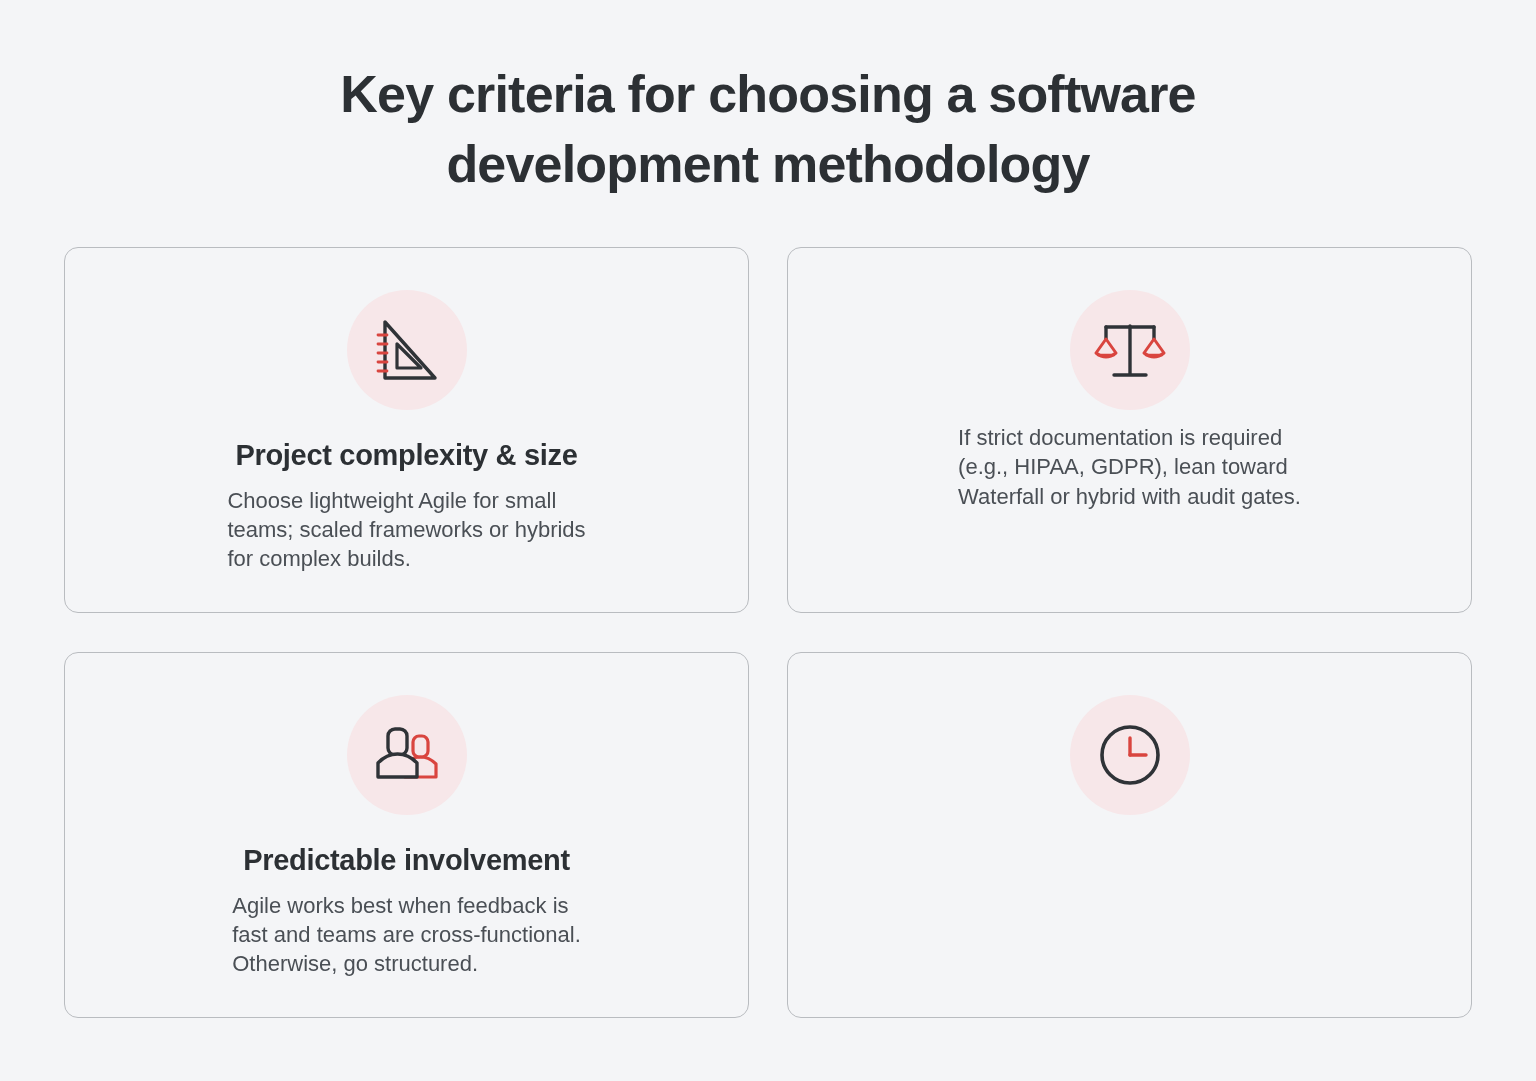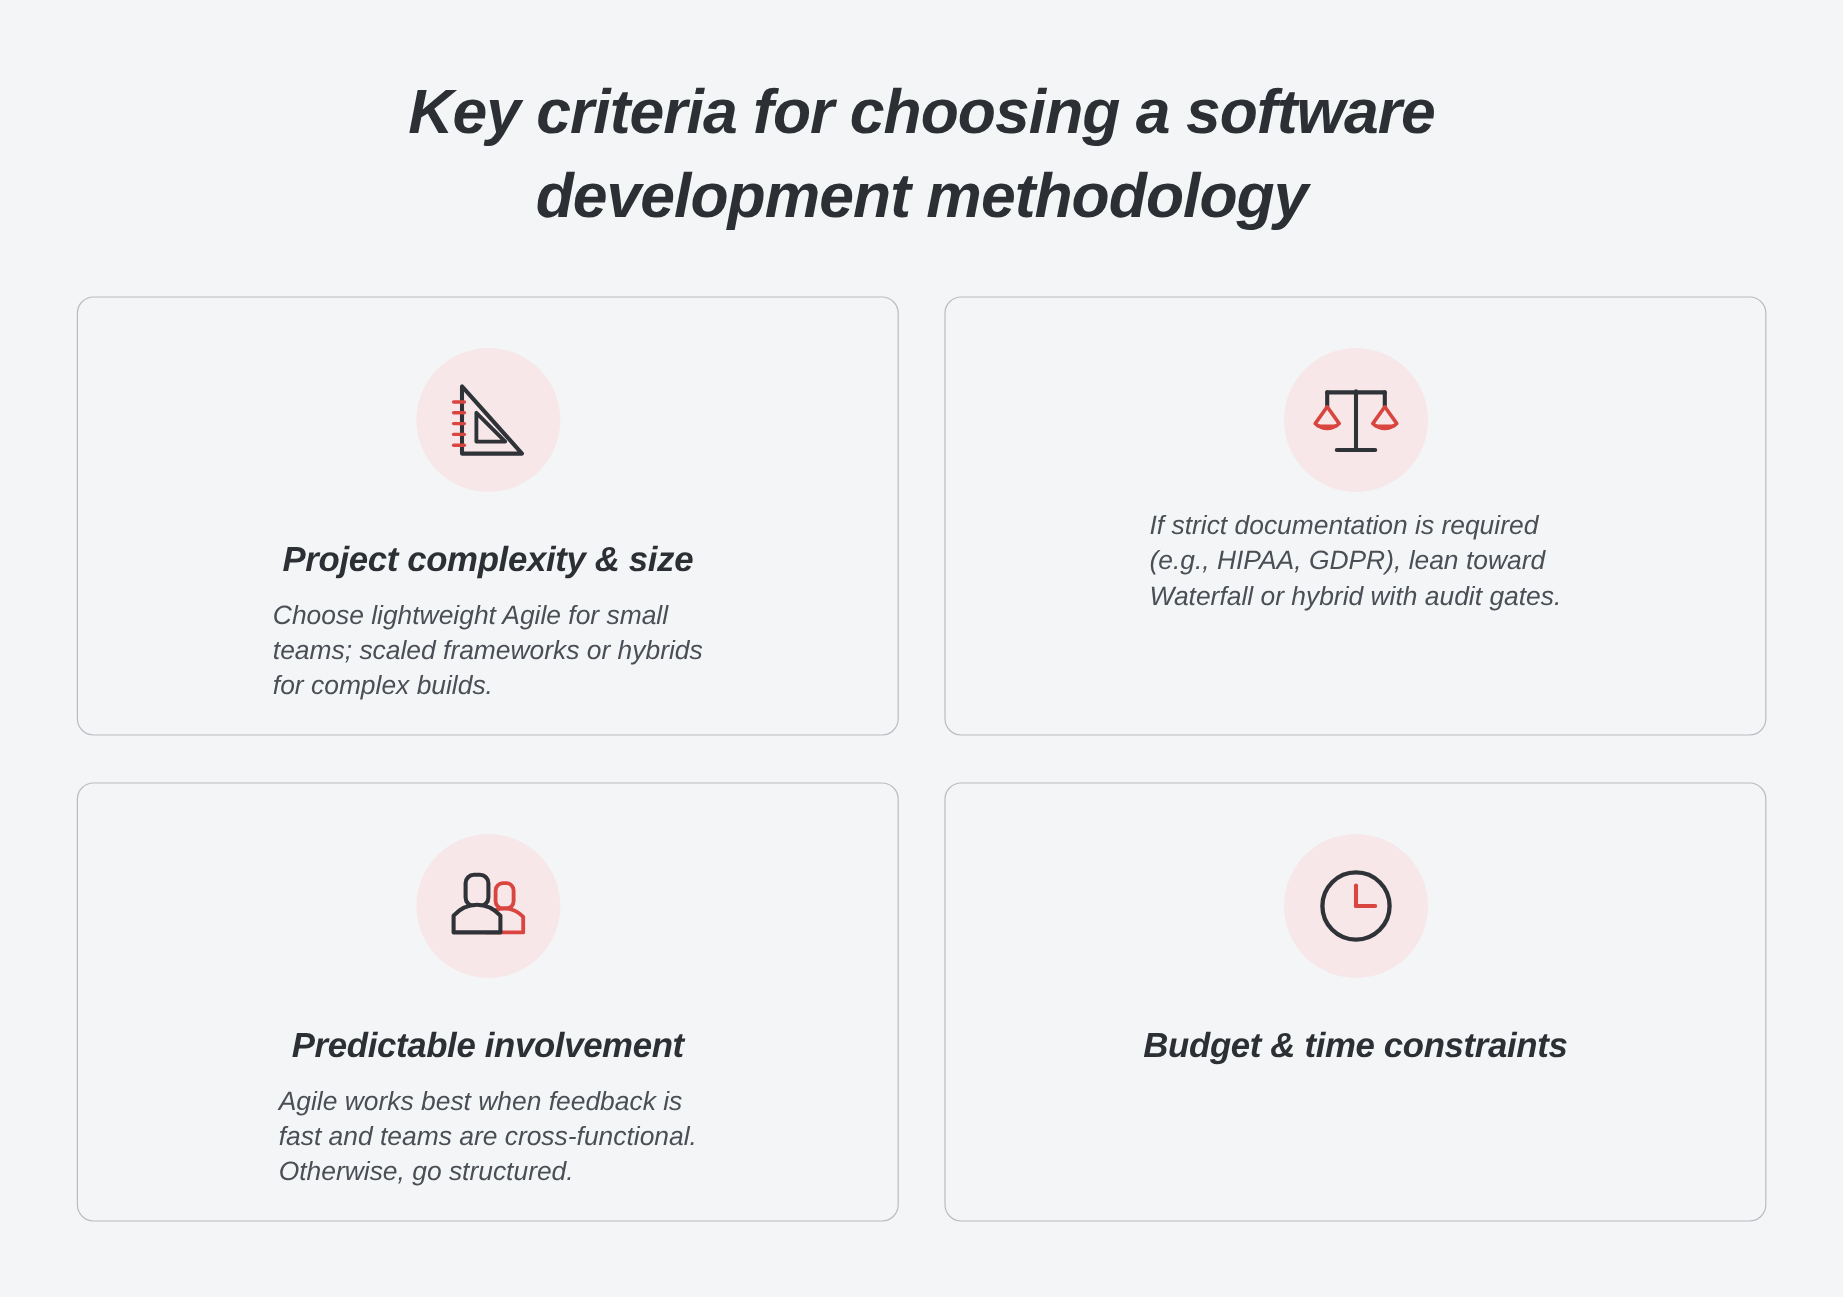--- a/index.html
+++ b/index.html
@@ -13,21 +13,20 @@
     background: #f4f5f7;
     font-family: "Liberation Sans", sans-serif;
     color: #2f3337;
     overflow: hidden;
   }
 
   .page {
     width: 1452px;
     height: 1081px;
     position: relative;
-    font-style: italic;
   }
 
   
   .page-title {
     position: absolute;
     left: 268px;
     top: 60px;
     width: 1000px;
     text-align: center;
     font-size: 52px;
@@ -68,21 +67,21 @@
     background: #f7e7e9;
     display: flex;
     align-items: center;
     justify-content: center;
     flex: 0 0 auto;
   }
 
   .icon-circle svg { display: block; }
 
   .card-title {
-    margin-top: 40px;
+    margin-top: 28px;
     font-size: 29px;
     font-weight: bold;
     letter-spacing: -0.3px;
     color: #2c3034;
     text-align: center;
     line-height: 1.2;
   }
 
   .card-body {
     margin-top: 13px;
@@ -178,17 +177,16 @@
         <span>
           <svg width="72" height="72" viewBox="0 0 72 72" fill="none">
             <circle cx="36" cy="36" r="28" stroke="#2f3337" stroke-width="3.6" fill="none"></circle>
             <g stroke="#d9453f" stroke-width="3.4" stroke-linecap="round">
               <line x1="36" y1="36" x2="36" y2="19"></line>
               <line x1="36" y1="36" x2="52" y2="36"></line>
             </g>
           </svg>
         </span>
       </div>
-      <div class="card-title">Budget &amp; time constraints</div>
     </div>
 
   </div>
 </div>
 
 </body></html>

